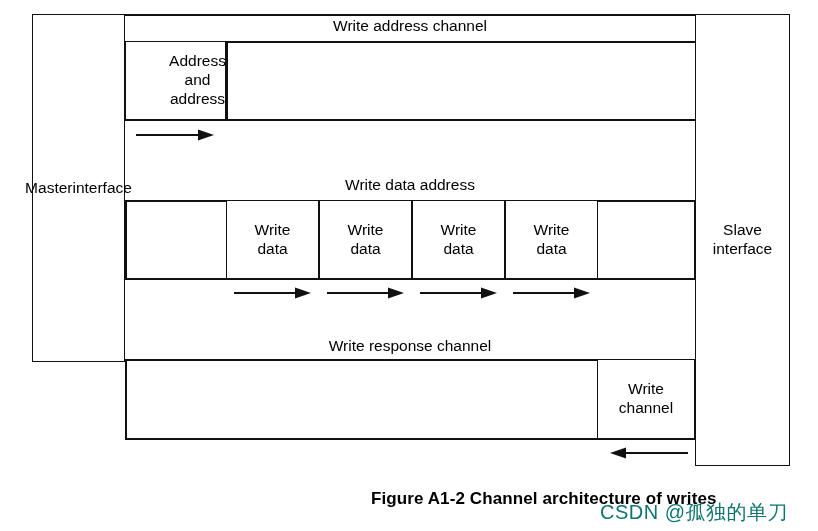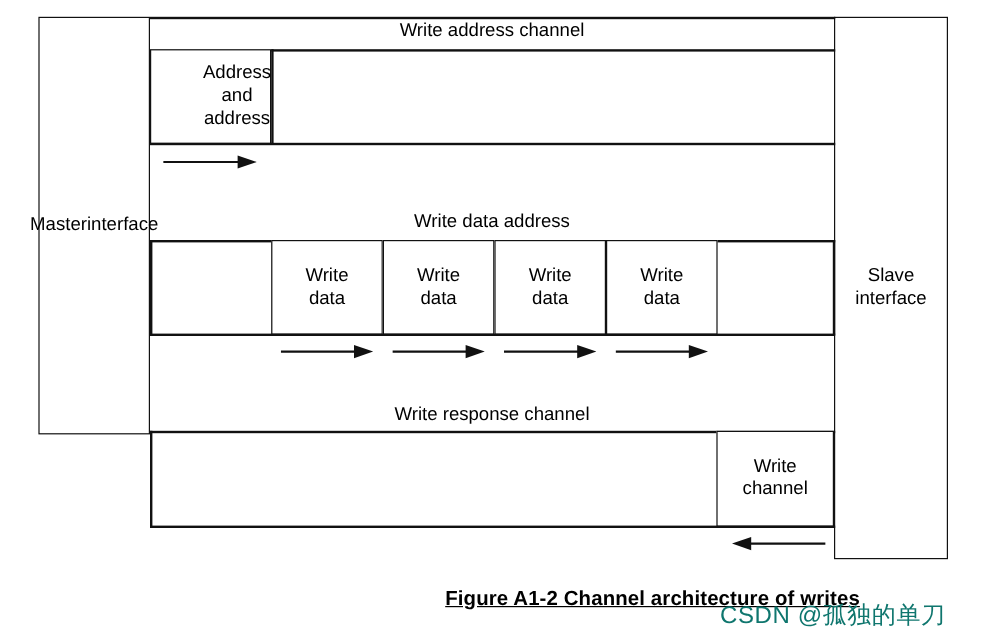--- a/index.html
+++ b/index.html
@@ -69,21 +69,20 @@
   }
   .arrow svg { display: block; }
 
   
   .caption {
     position: absolute;
     font-size: 17px;
     font-weight: bold;
     white-space: nowrap;
     letter-spacing: 0.1px;
-    text-decoration: underline;
   }
 
   
   .watermark {
     position: absolute;
     font-size: 20px;
     color: #0f766e;
     white-space: nowrap;
     letter-spacing: 0.5px;
     user-select: none;

